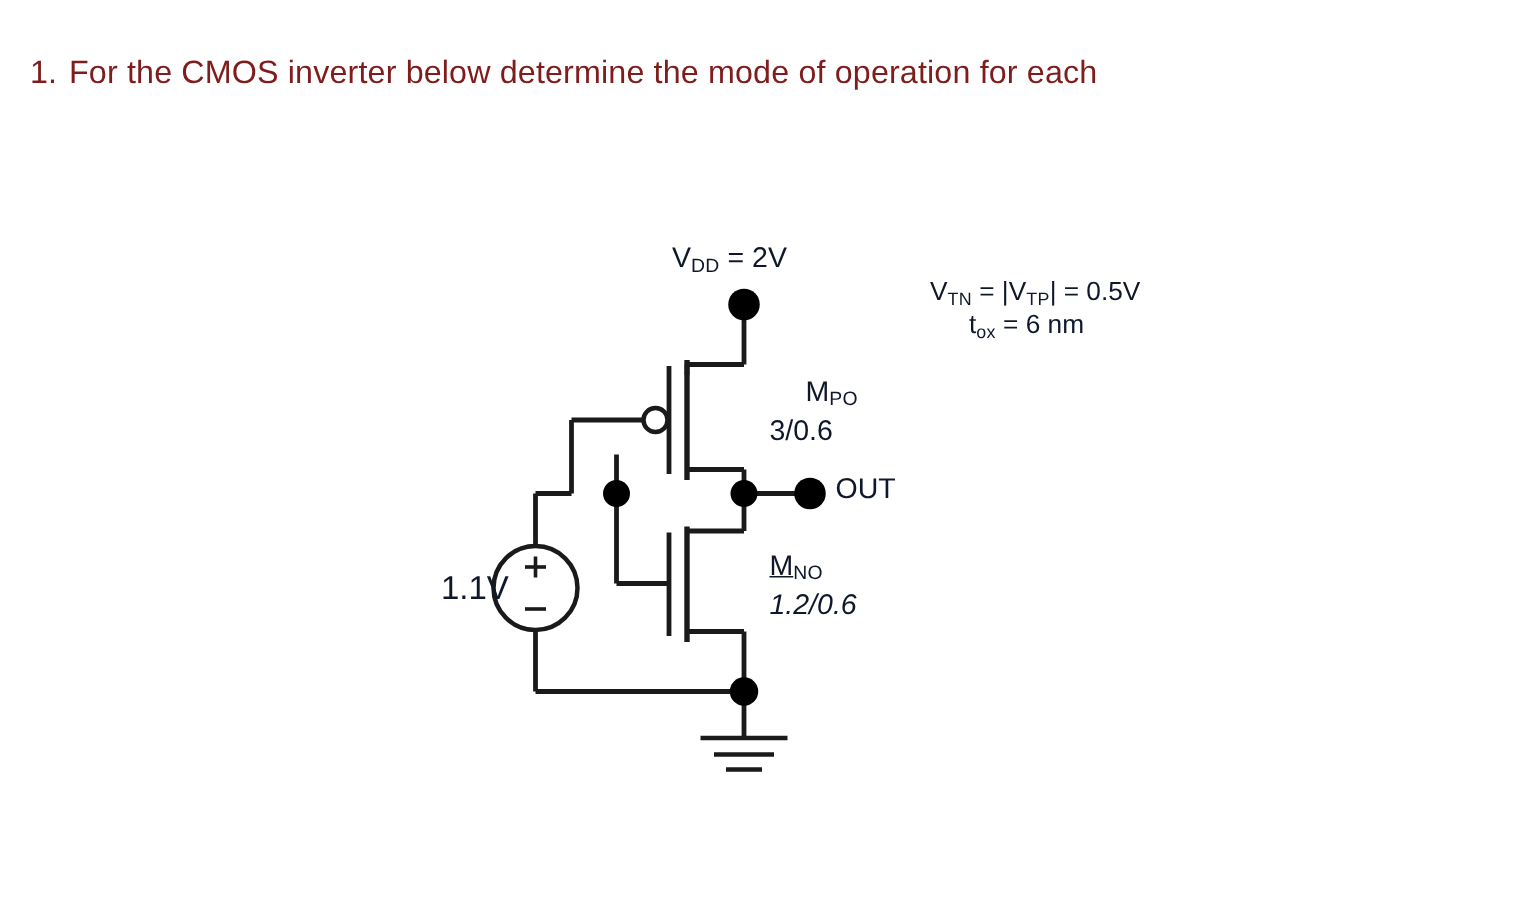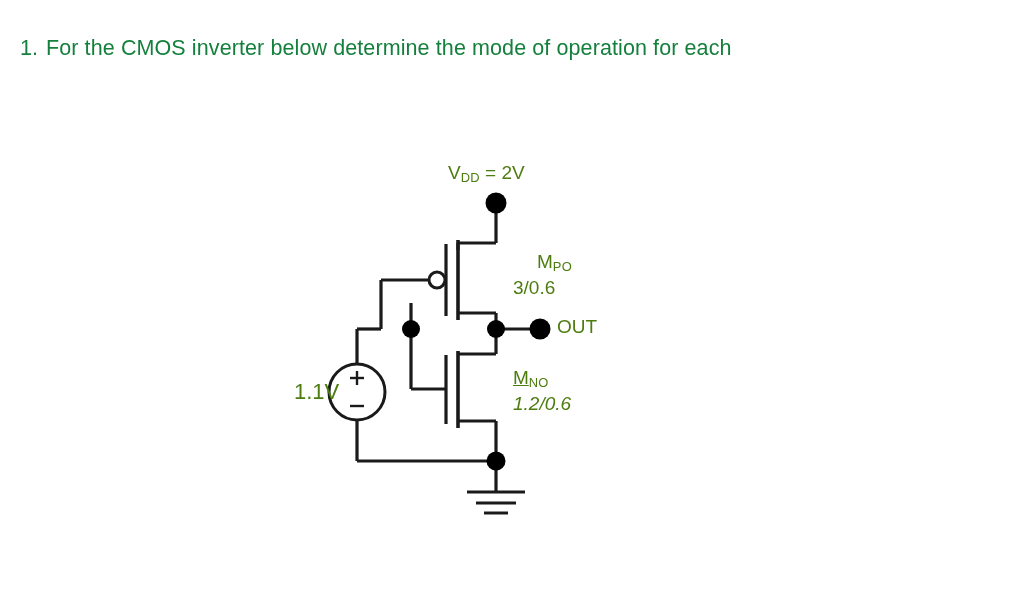--- a/index.html
+++ b/index.html
@@ -21,21 +21,21 @@
   #problem-statement {
     position: absolute;
     left: 20px;
     top: 18px;
     width: 975px;
   }
   .q-line {
     font-size: 21.5px;
     line-height: 60px;
     letter-spacing: 0.1px;
-    color: #15803d;
+    color: #7f1d1d;
     white-space: nowrap;
   }
   .q-line.first {
     text-indent: 0;
   }
   .q-num {
     display: inline-block;
     width: 26px;
   }
 
@@ -48,21 +48,21 @@
     height: 600px;
   }
   #figure svg {
     display: block;
   }
 
   
   .fig-label {
     position: absolute;
     font-family: "Liberation Sans", sans-serif;
-    color: #4d7c0f;
+    color: #0f172a;
     white-space: nowrap;
     line-height: 1;
   }
   .sub {
     font-size: 0.68em;
     vertical-align: baseline;
     position: relative;
     top: 0.26em;
     letter-spacing: 0.2px;
   }
@@ -152,20 +152,28 @@
       <line x1="350" y1="406" x2="364" y2="406"></line>
     </g>
   </svg>
 
   <div class="fig-label" id="vdd-label">
     <span>V</span><span class="sub">DD</span>
     <span>=</span>
     <span>2V</span>
   </div>
 
+  <div class="fig-label" id="params-block">
+    <div class="p-line1">
+      <span>V</span><span class="sub">TN</span><span> = |</span><span>V</span><span class="sub">TP</span><span>| = 0.5V</span>
+    </div>
+    <div class="p-line2">
+      <span>t</span><span class="sub">ox</span><span> = 6 nm</span>
+    </div>
+  </div>
 
   <div class="fig-label" id="mpo-label">
     <span>M</span><span class="sub">PO</span>
   </div>
   <div class="fig-label" id="mpo-size">3/0.6</div>
 
   <div class="fig-label" id="out-label">OUT</div>
 
   <div class="fig-label" id="mno-label">
     <span>M</span><span class="sub">NO</span>

